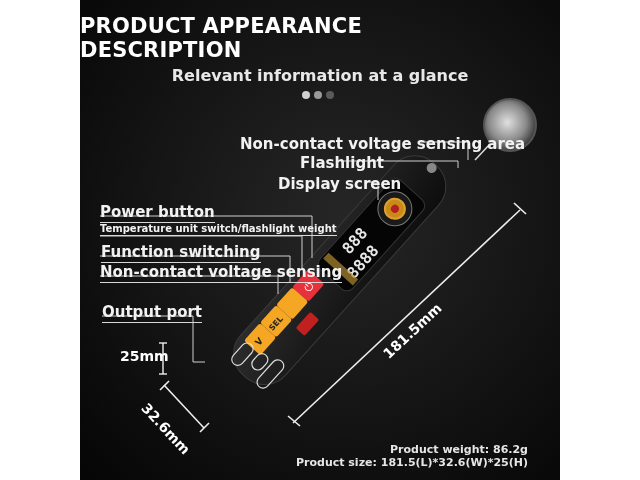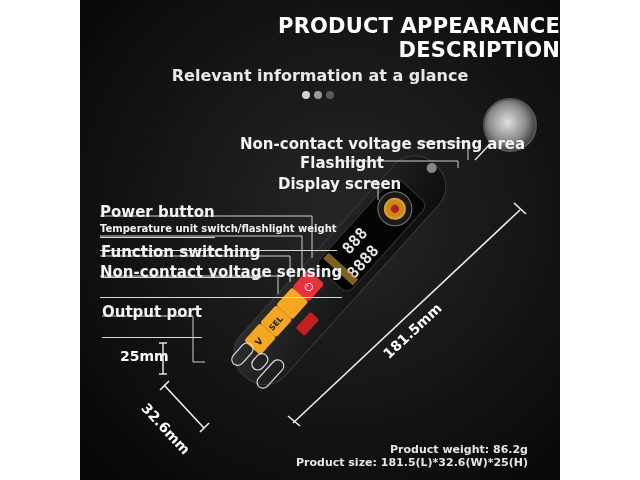--- a/index.html
+++ b/index.html
@@ -1,25 +1,25 @@
 <!DOCTYPE html>
 <html><head>
 <meta charset="utf-8">
 <style>
   html, body { margin:0; padding:0; }
   body { width:640px; height:480px; background:#ffffff; position:relative; overflow:hidden;
          font-family:"DejaVu Sans", sans-serif; }
   .panel { position:absolute; left:80px; top:0; width:480px; height:480px;
            background:radial-gradient(ellipse at 55% 45%, #262626 0%, #141414 55%, #050505 100%); overflow:hidden; }
-  .title { position:absolute; left:0; width:480px; text-align:right; color:#fff; font-weight:bold; font-size:21px; line-height:24px; letter-spacing:0.2px; }
+  .title { position:absolute; left:0; width:480px; text-align:left; color:#fff; font-weight:bold; font-size:21px; line-height:24px; letter-spacing:0.2px; }
   .subtitle { position:absolute; left:0; width:480px; top:66px; text-align:center; color:#e8e8e8; font-weight:bold; font-size:16px; }
   .dots { position:absolute; top:91px; left:222px; display:flex; gap:4px; }
   .dot { width:8px; height:8px; border-radius:50%; }
   .label { position:absolute; color:#f2f2f2; font-weight:bold; font-size:15px; white-space:nowrap; }
-  .ul { border-bottom:1px solid #d8d8d8; padding-bottom:16px; }
+  .ul { border-bottom:1px solid #d8d8d8; padding-bottom:1px; }
   .dim { position:absolute; color:#fff; font-weight:bold; font-size:14px; white-space:nowrap; }
   .spec { position:absolute; color:#e6e6e6; font-weight:bold; font-size:11px; white-space:nowrap; right:32px; }
   svg { position:absolute; left:0; top:0; }
 </style>
 </head>
 <body>
 
 <div class="panel">
 
   <div class="title" style="top:14px">PRODUCT APPEARANCE</div>

